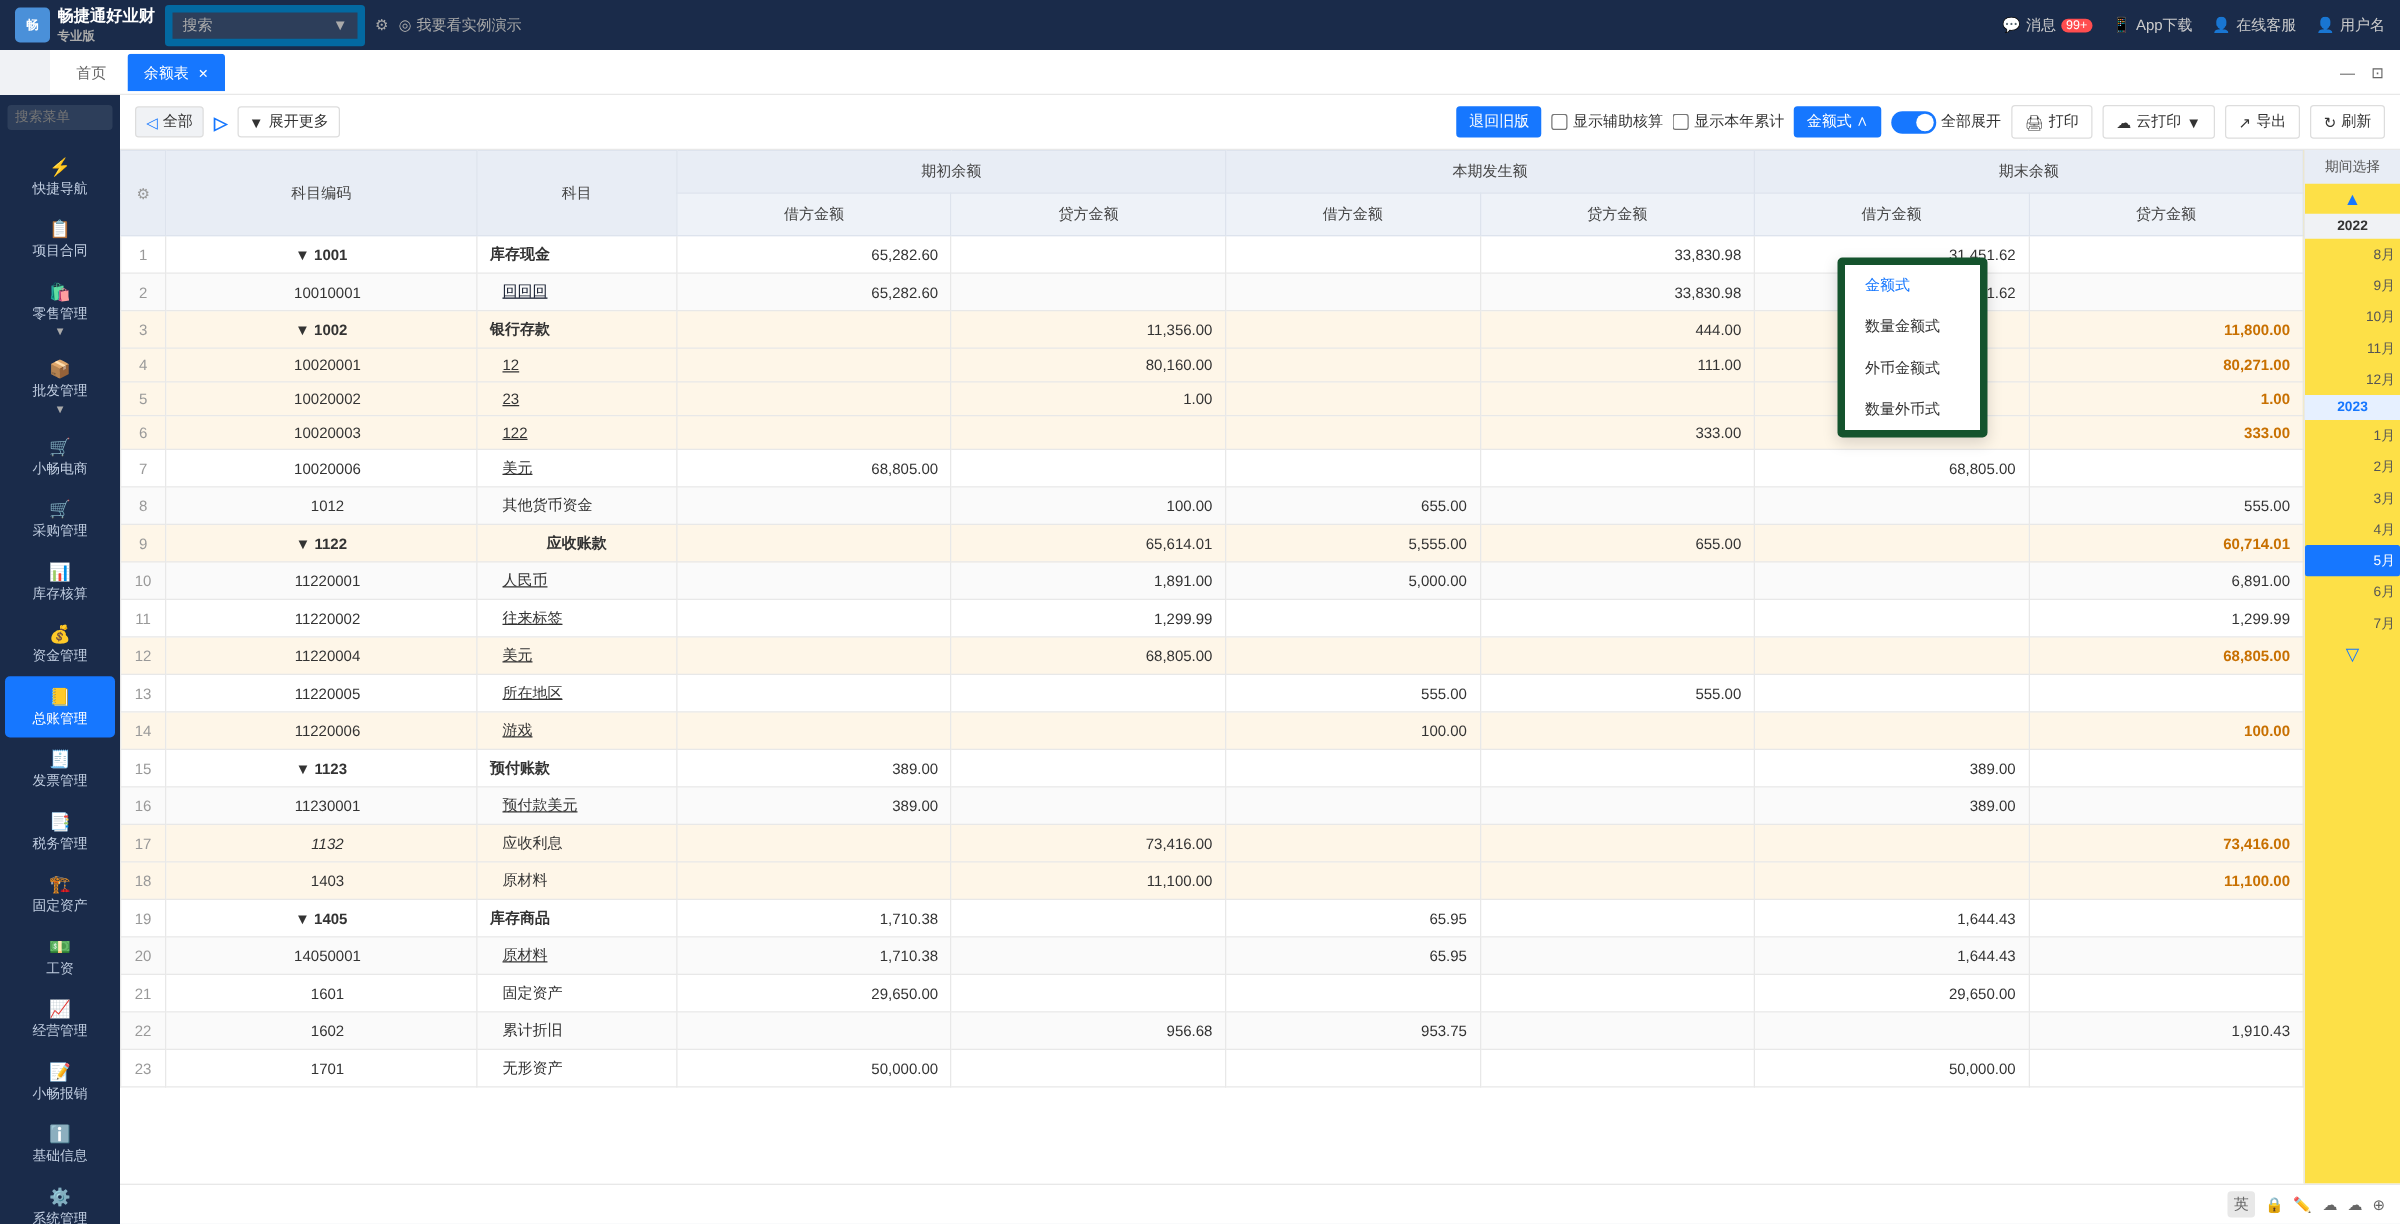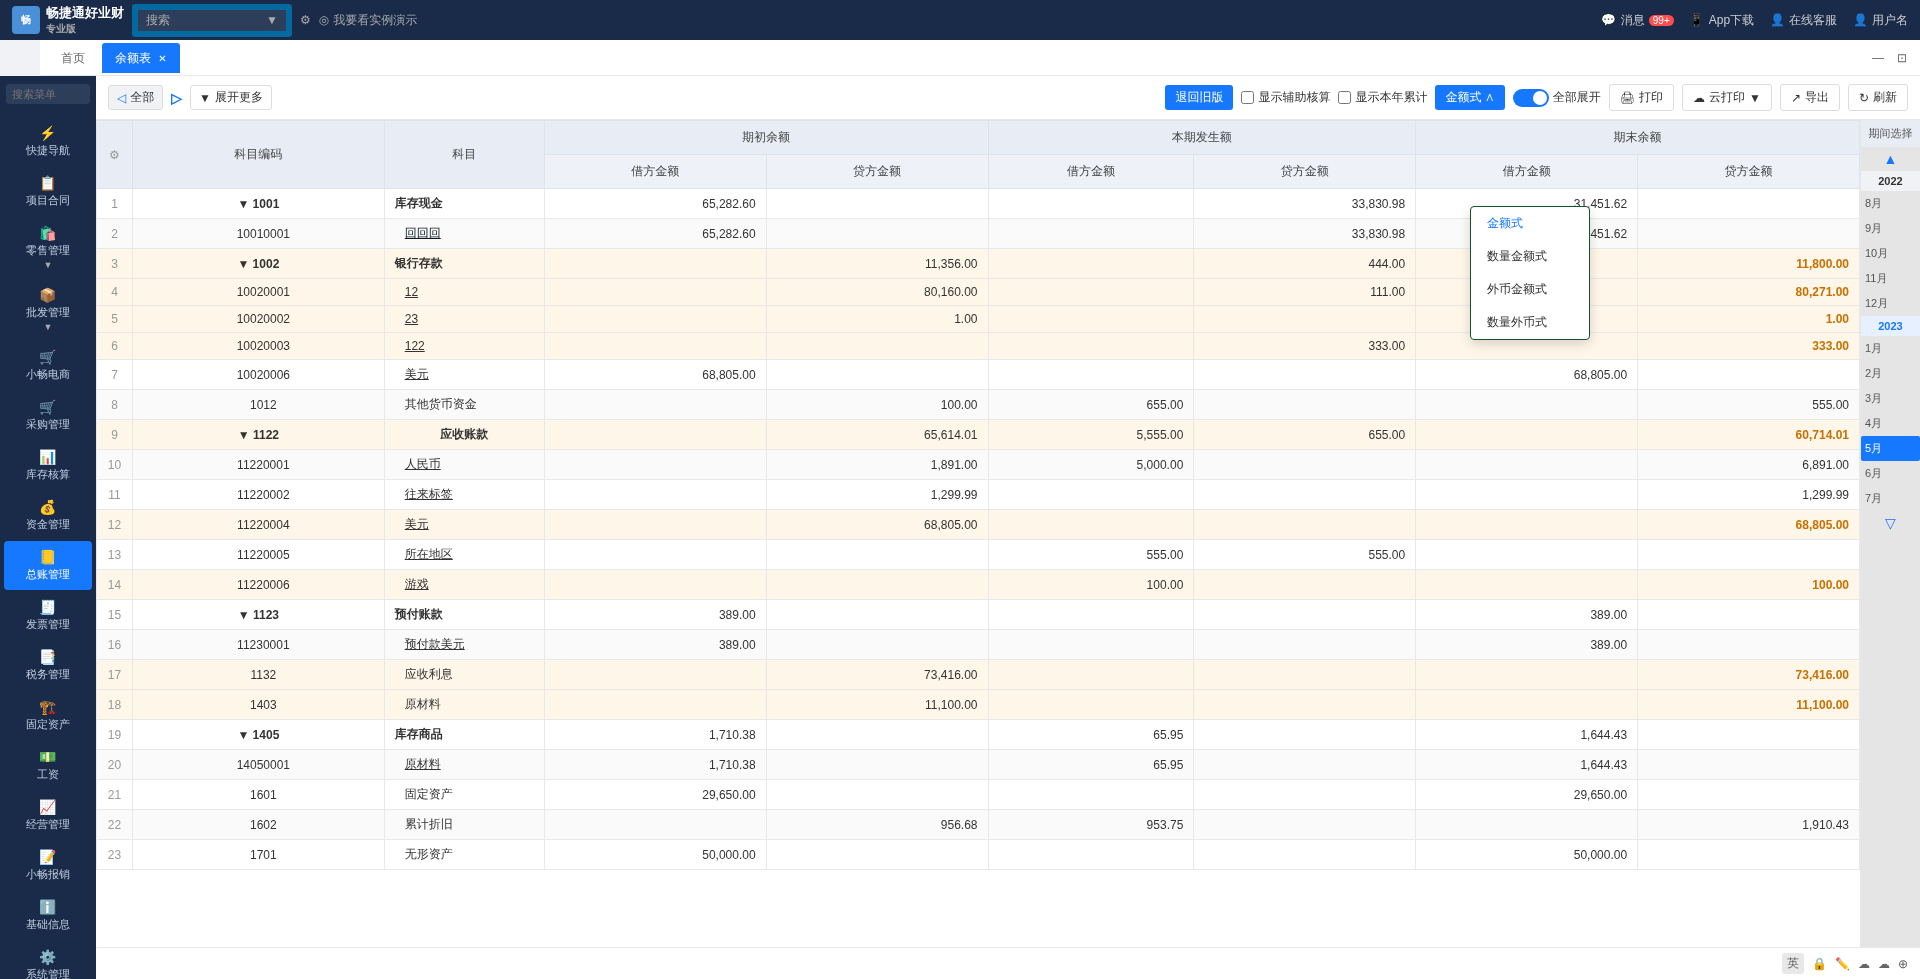--- a/index.html
+++ b/index.html
@@ -64,47 +64,47 @@
     .btn-default { background: #fff; color: #333; border: 1px solid #ddd; border-radius: 3px; padding: 4px 10px; font-size: 12px; cursor: pointer; display: flex; align-items: center; gap: 4px; }
     .btn-active { background: #1677ff; color: #fff; border: none; border-radius: 3px; padding: 4px 10px; font-size: 12px; cursor: pointer; display: flex; align-items: center; gap: 4px; position: relative; }
     .checkbox-label { display: flex; align-items: center; gap: 4px; font-size: 12px; cursor: pointer; }
     .toggle-switch { display: flex; align-items: center; gap: 4px; font-size: 12px; }
     .toggle { width: 36px; height: 18px; background: #1677ff; border-radius: 9px; position: relative; cursor: pointer; }
     .toggle::after { content: ''; position: absolute; width: 14px; height: 14px; background: #fff; border-radius: 50%; top: 2px; right: 2px; }
 
     
     .dropdown-menu {
       position: absolute; top: 130px; right: 330px; background: #fff;
-      border: 1px solid #14532d; border-radius: 4px; box-shadow: 0 4px 12px rgba(0,0,0,0.15);
+      border: 6px solid #14532d; border-radius: 4px; box-shadow: 0 4px 12px rgba(0,0,0,0.15);
       z-index: 100; width: 120px;
     }
     .dropdown-item { padding: 8px 16px; font-size: 12px; cursor: pointer; color: #333; }
     .dropdown-item.selected { color: #1677ff; }
 
     
     .table-container { flex: 1; overflow: auto; background: #fff; margin: 0; }
     table { width: 100%; border-collapse: collapse; font-size: 12px; }
     thead tr { background: #e8edf5; }
     th { padding: 8px 10px; text-align: center; border: 1px solid #dde3ed; font-weight: normal; color: #444; white-space: nowrap; }
     td { padding: 6px 10px; border: 1px solid #e8e8e8; text-align: right; white-space: nowrap; }
     td.text-center { text-align: center; }
     tr:nth-child(even) { background: #fafafa; }
     .row-header-col { width: 36px; text-align: center; color: #999; }
     .col-code { text-align: center; }
     .col-name { text-align: left; }
 
     
     .period-panel {
-      width: 60px; background: #e5e5e5; border-left: 1px solid #e8e8e8;
+      width: 77px; background: #fde047; border-left: 1px solid #e8e8e8;
       display: flex; flex-direction: column; font-size: 11px; overflow-y: auto;
       flex-shrink: 0;
     }
     .period-header { background: #e8edf5; padding: 6px 4px; text-align: center; font-size: 11px; color: #555; }
     .period-year { background: #f0f2f5; padding: 4px 4px; text-align: center; font-size: 11px; color: #333; font-weight: bold; }
-    .period-month { padding: 5px 4px; text-align: left; cursor: pointer; color: #555; }
+    .period-month { padding: 5px 4px; text-align: right; cursor: pointer; color: #555; }
     .period-month.active { background: #1677ff; color: #fff; border-radius: 2px; }
     .period-nav { display: flex; align-items: center; justify-content: center; padding: 4px; cursor: pointer; color: #1677ff; font-size: 14px; }
 
     
     .status-bar {
       height: 32px; background: #fff; border-top: 1px solid #e8e8e8;
       display: flex; align-items: center; justify-content: flex-end;
       padding: 0 12px; gap: 16px; font-size: 12px; color: #666;
     }
     .status-bar-icons { display: flex; gap: 8px; align-items: center; }
@@ -500,21 +500,21 @@
     <td class="col-name" style="padding-left:20px; text-decoration:underline;cursor:pointer;color:#333;">预付款美元</td>
     <td style="">389.00</td>
     <td style=""></td>
     <td></td>
     <td></td>
     <td>389.00</td>
     <td style=""></td>
   </tr>
               <tr style="background: rgb(254, 246, 232);">
     <td class="text-center row-header-col">17</td>
-    <td class="col-code text-center" style="padding-left:20px;">1132</td>
+    <td class="col-code text-center" style="padding-left:20px;font-style:italic;">1132</td>
     <td class="col-name" style="padding-left:20px; ">应收利息</td>
     <td style="background:#fef6e8;"></td>
     <td style="background:#fef6e8;">73,416.00</td>
     <td></td>
     <td></td>
     <td></td>
     <td style="background:#fef6e8; color:#c87000; font-weight:bold;">73,416.00</td>
   </tr>
               <tr style="background: rgb(254, 246, 232);">
     <td class="text-center row-header-col">18</td>

